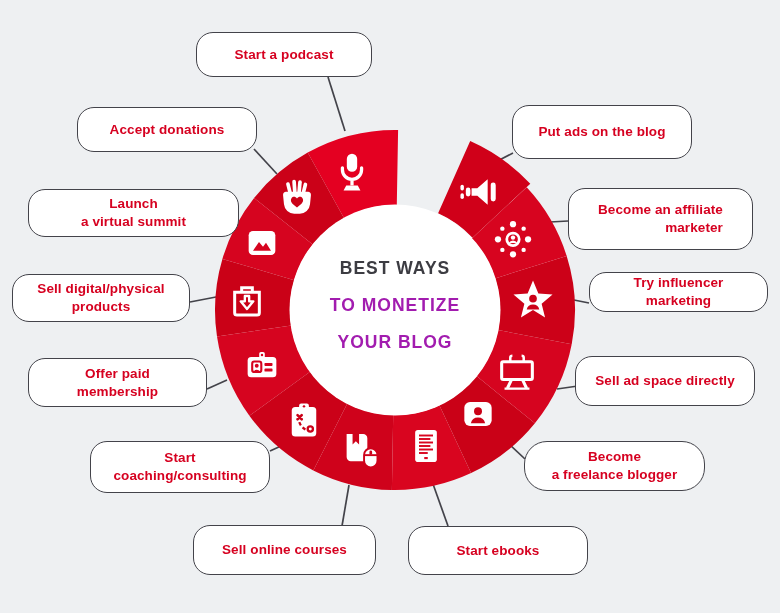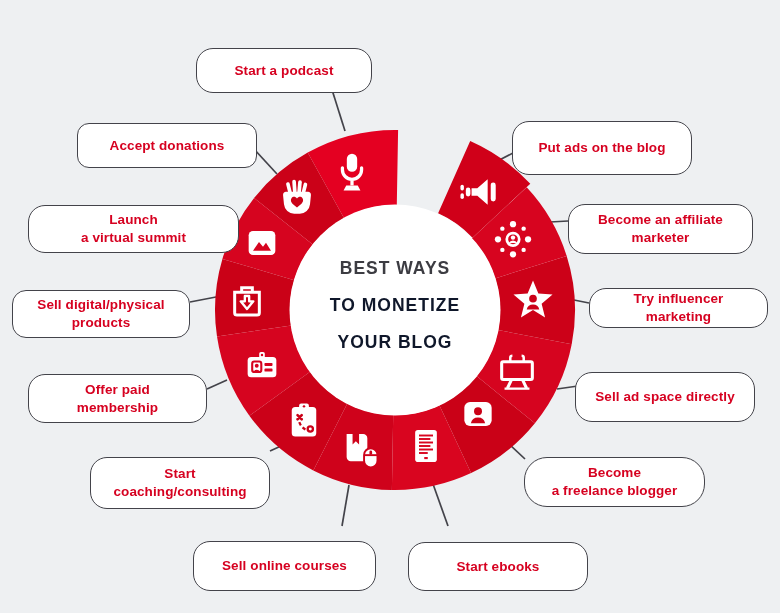--- a/index.html
+++ b/index.html
@@ -2,34 +2,34 @@
 <html><head>
 <meta charset="utf-8">
 <style>
   html,body{margin:0;padding:0;}
   body{font-family:"Liberation Sans","DejaVu Sans",sans-serif;}
   #canvas{position:relative;width:780px;height:613px;background:#eef0f2;overflow:hidden;}
   #ring-layer{position:absolute;left:0;top:0;}
   .callout{
     position:absolute;display:flex;align-items:center;justify-content:center;
     background:#ffffff;border:1.7px solid #43434a;border-radius:17px;
-    box-sizing:border-box;text-align:center;z-index:3;margin-top:16px;
+    box-sizing:border-box;text-align:center;z-index:3;
   }
   .callout .label-text{
     color:#d60120;font-weight:700;font-size:13.5px;line-height:1.32;
     white-space:pre-line;letter-spacing:.1px;padding:2px 8px;
   }
   .icon-wrap{position:absolute;z-index:2;}
   .icon-wrap svg{display:block;width:100%;height:100%;}
   #center-text{
     position:absolute;left:285px;top:250px;width:220px;z-index:2;
     text-align:center;font-weight:700;font-size:17.5px;letter-spacing:1px;line-height:37px;
   }
   .t-dark{color:#3c3c42;}
-  .t-red{color:#0f172a;}
+  .t-red{color:#a21caf;}
 </style>
 </head>
 <body>
 
 <div id="canvas">
 
   <svg id="ring-layer" width="780" height="613" viewBox="0 0 780 613">
     <g stroke="#43434a" stroke-width="1.7">
       <line x1="328" y1="77" x2="345" y2="131"></line>
       <line x1="513" y1="153" x2="486" y2="167"></line>
@@ -205,21 +205,21 @@
         <rect x="17.6" y="7" width="2.6" height="10" rx="1.3" fill="#fff"></rect>
       </svg>
   </div>
 
   <div class="callout" style="left:196px;top:32px;width:176px;height:45px;">
       <span class="label-text">Start a podcast</span>
     </div>
   <div class="callout" style="left:512px;top:105px;width:180px;height:54px;">
       <span class="label-text">Put ads on the blog</span>
     </div>
-  <div class="callout" style="left:568px;top:188px;width:185px;height:50px;">
+  <div class="callout" style="left:568px;top:188px;width:185px;height:62px;text-align:right;">
       <span class="label-text">Become an affiliate
 marketer</span>
     </div>
   <div class="callout" style="left:589px;top:272px;width:179px;height:40px;">
       <span class="label-text">Try influencer
 marketing</span>
     </div>
   <div class="callout" style="left:575px;top:356px;width:180px;height:50px;text-align:right;">
       <span class="label-text">Sell ad space directly</span>
     </div>
@@ -234,25 +234,25 @@
       <span class="label-text">Sell online courses</span>
     </div>
   <div class="callout" style="left:90px;top:441px;width:180px;height:52px;">
       <span class="label-text">Start
 coaching/consulting</span>
     </div>
   <div class="callout" style="left:28px;top:358px;width:179px;height:49px;">
       <span class="label-text">Offer paid
 membership</span>
     </div>
-  <div class="callout" style="left:12px;top:274px;width:178px;height:48px;border-radius:14px;">
+  <div class="callout" style="left:12px;top:274px;width:178px;height:48px;">
       <span class="label-text">Sell digital/physical
 products</span>
     </div>
   <div class="callout" style="left:28px;top:189px;width:211px;height:48px;">
       <span class="label-text">Launch
 a virtual summit</span>
     </div>
-  <div class="callout" style="left:77px;top:107px;width:180px;height:45px;border-radius:12px;">
+  <div class="callout" style="left:77px;top:107px;width:180px;height:45px;">
       <span class="label-text">Accept donations</span>
     </div>
 
 </div>
 
 </body></html>

